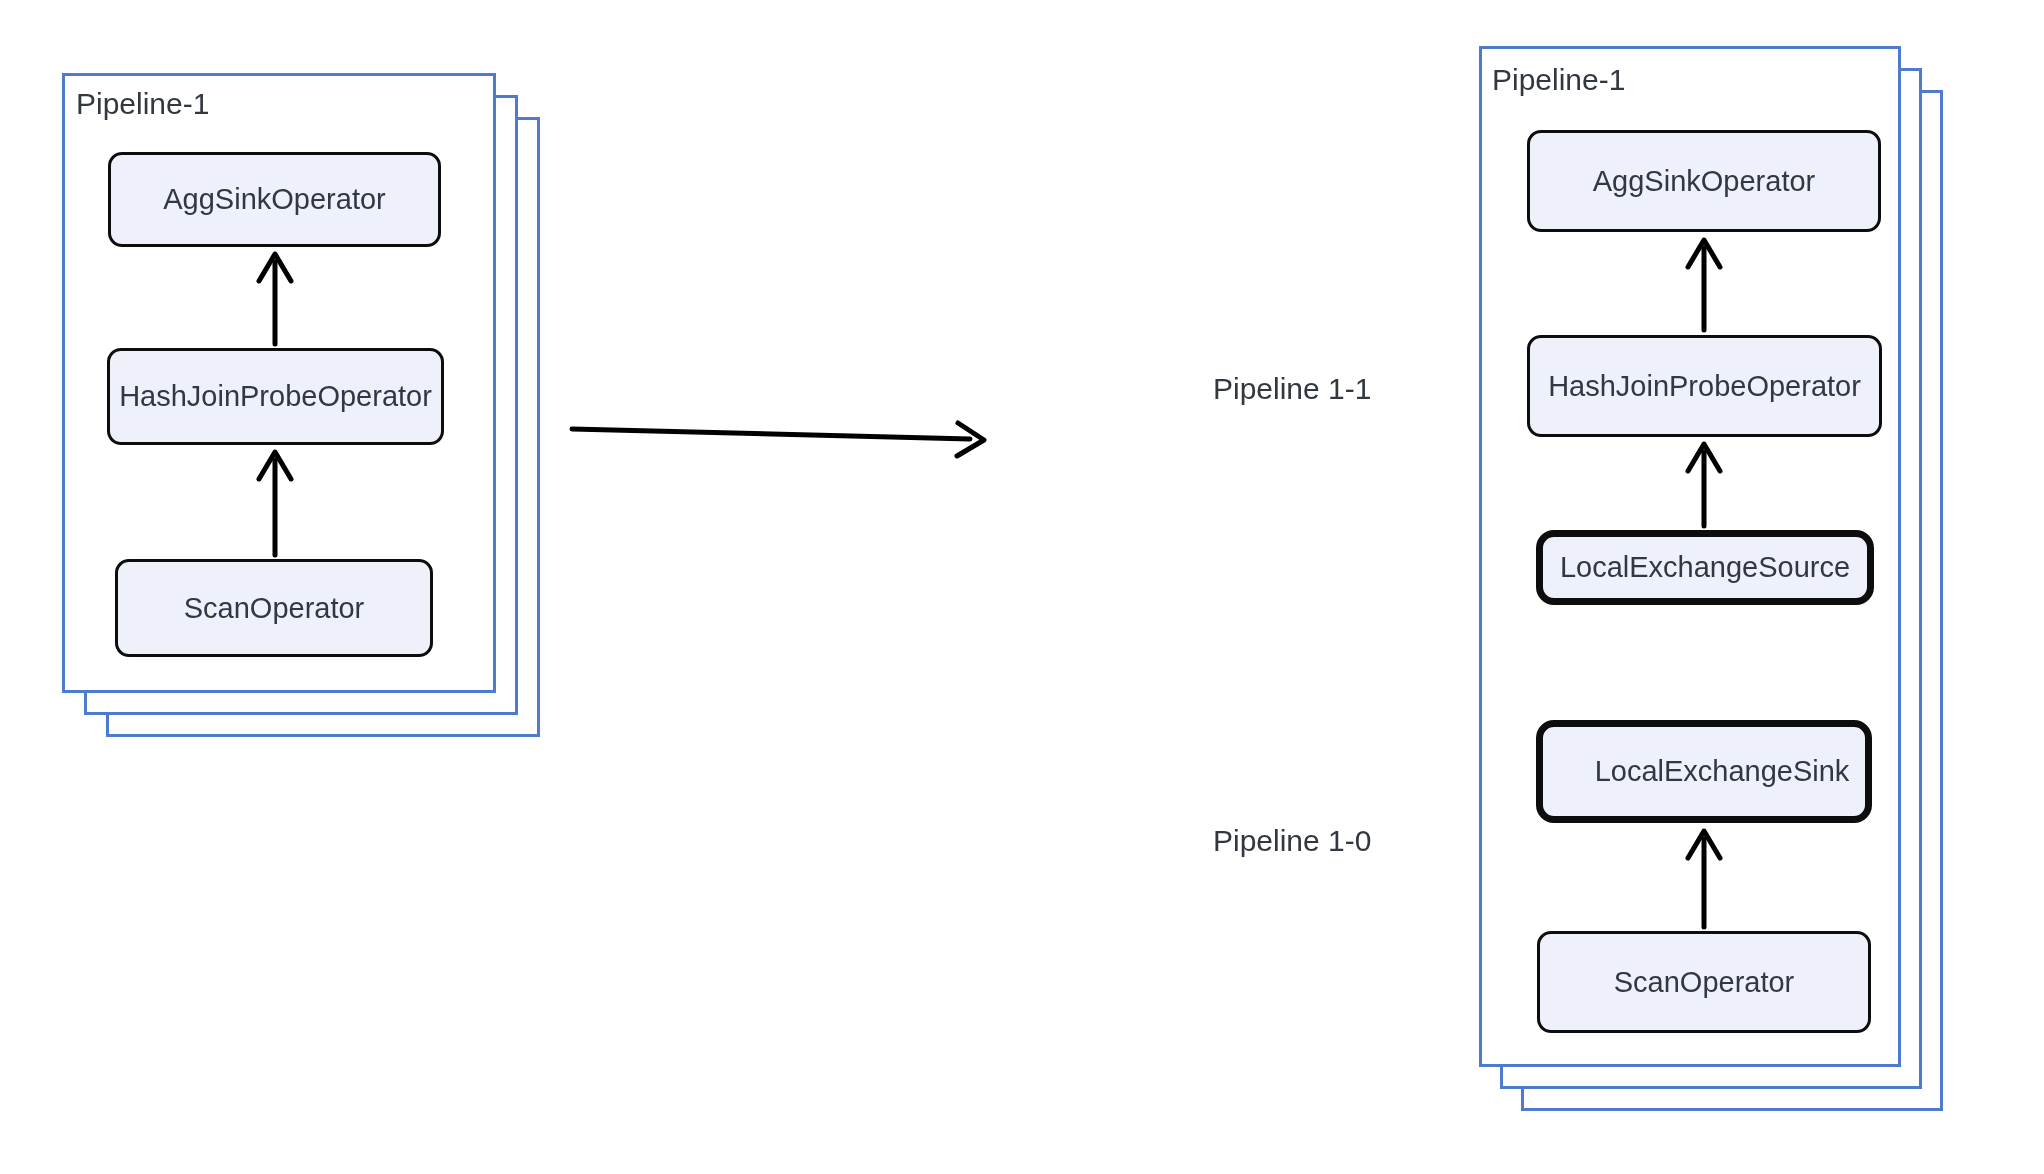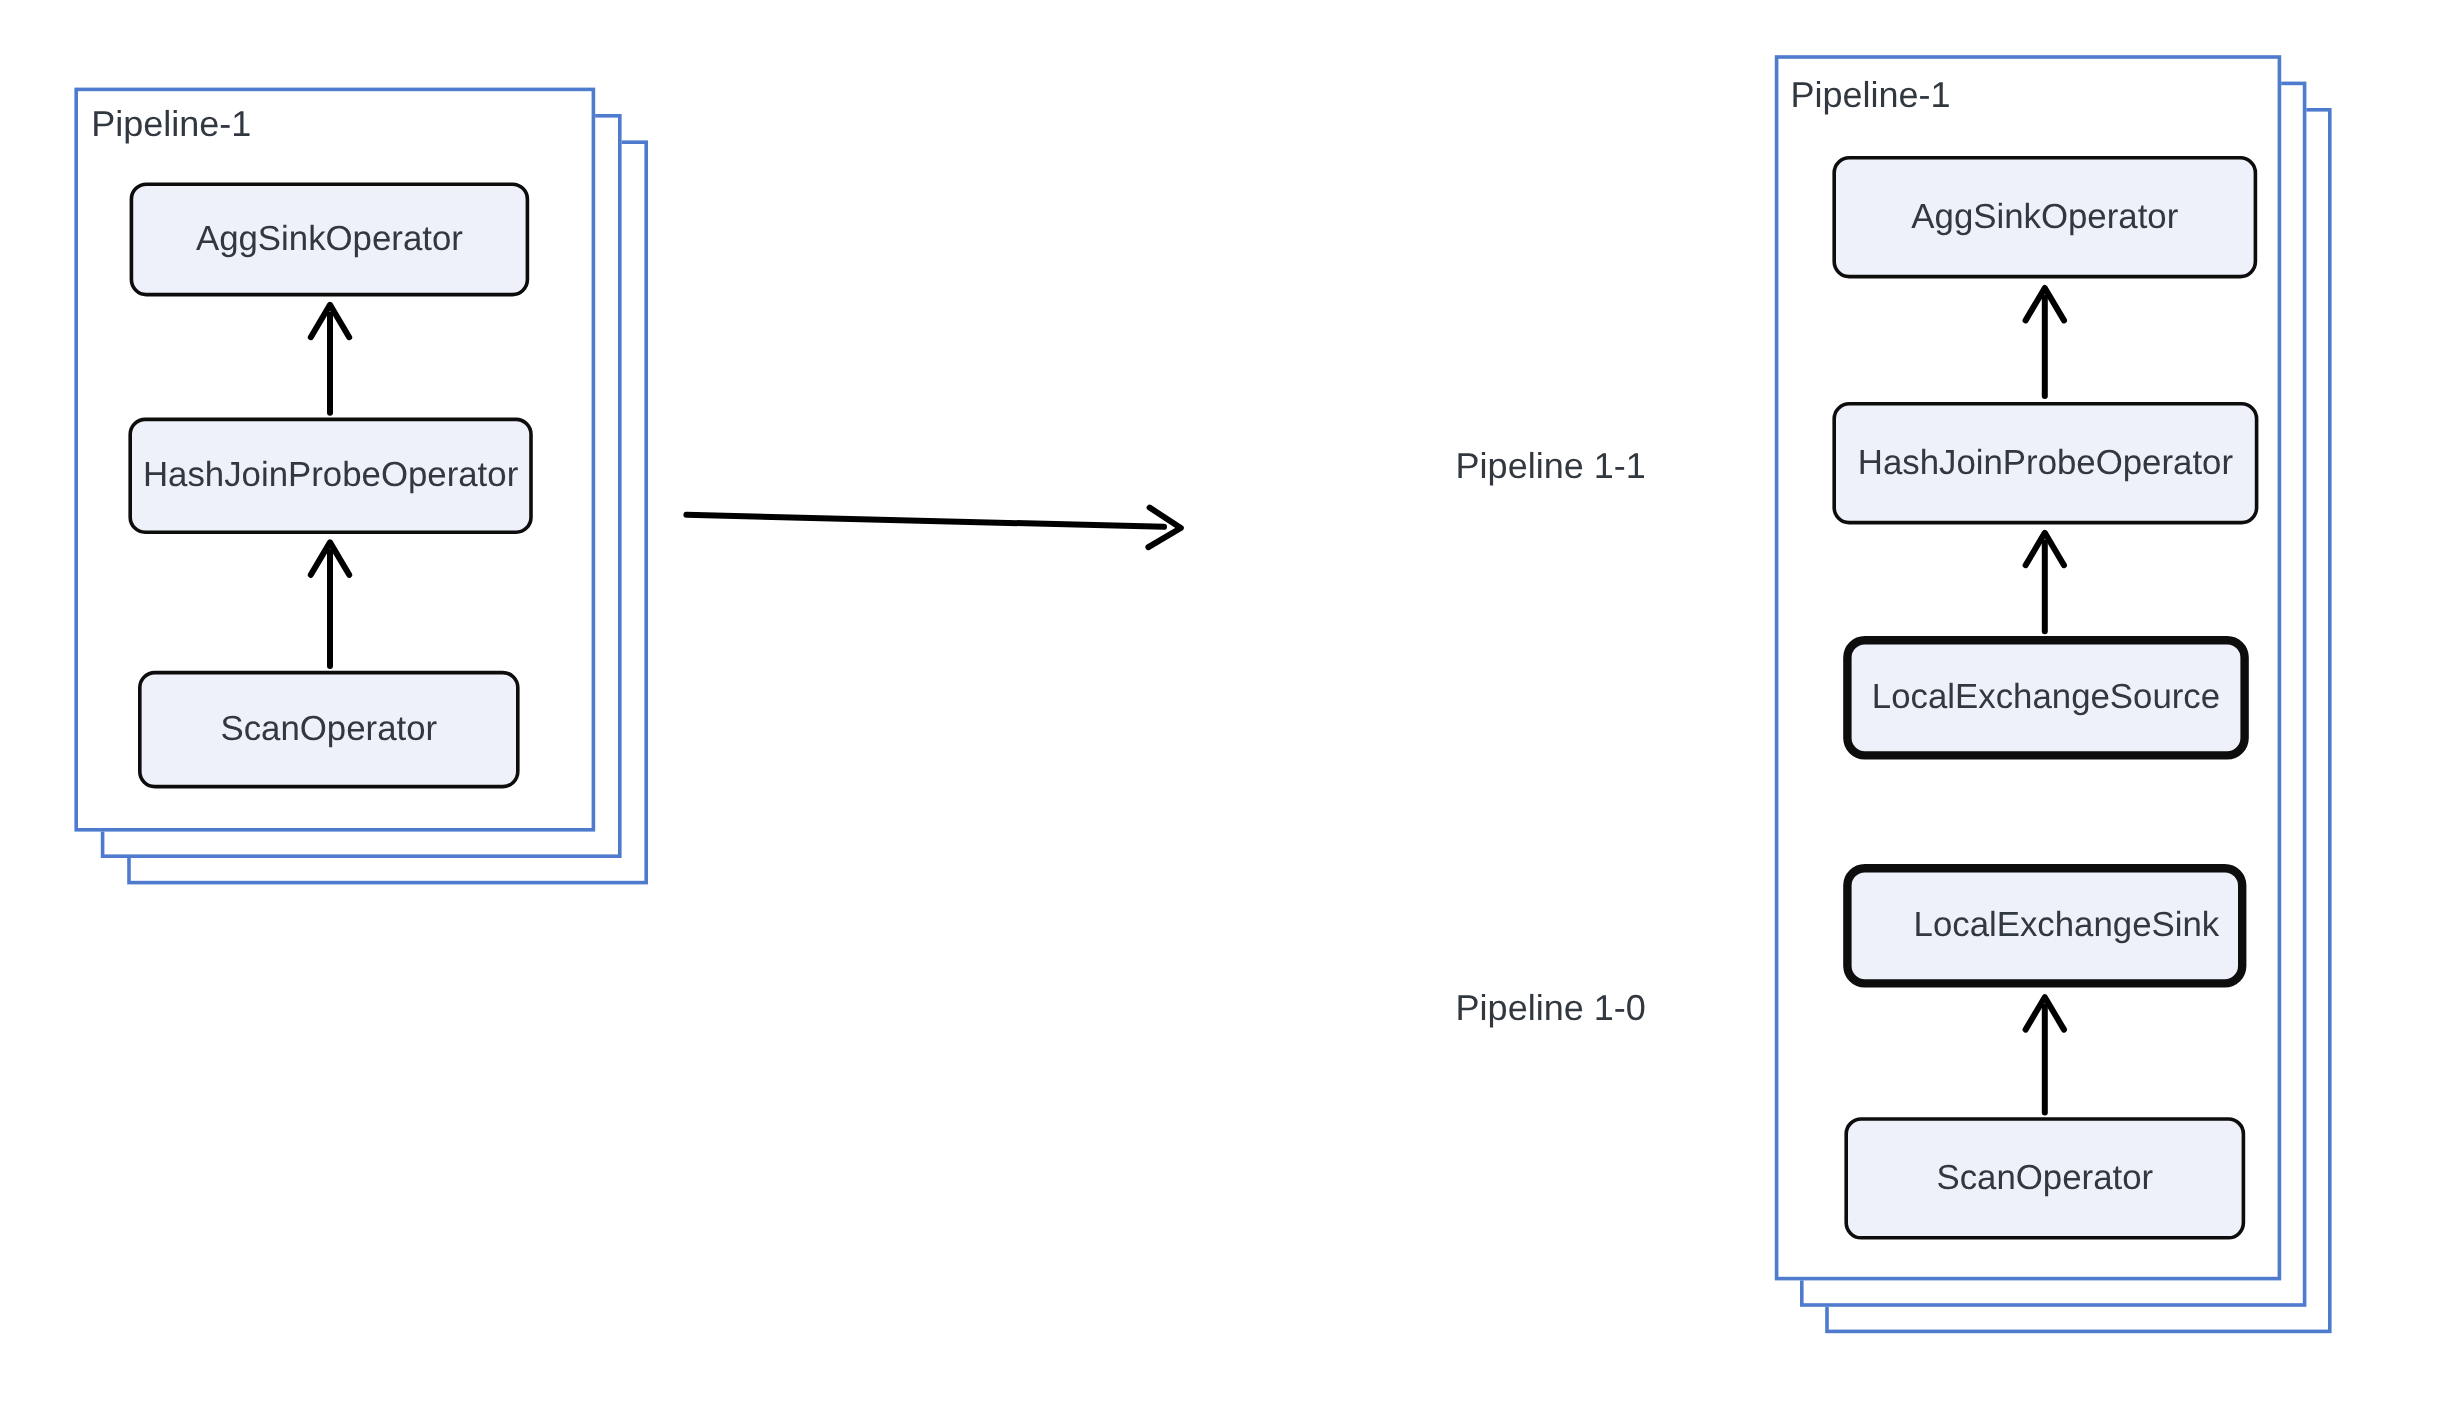--- a/index.html
+++ b/index.html
@@ -81,21 +81,21 @@
   <div class="op" style="left:93px; top:348px; width:337px; height:97px;">HashJoinProbeOperator</div>
   <div class="op" style="left:101px; top:559px; width:318px; height:98px;">ScanOperator</div>
 
   <div class="layer" style="left:1507px; top:90px; width:422px; height:1021px;"></div>
   <div class="layer" style="left:1486px; top:68px; width:422px; height:1021px;"></div>
   <div class="layer" style="left:1465px; top:46px; width:422px; height:1021px;"></div>
   <div class="container-title" style="left:1478px; top:62px;">Pipeline-1</div>
 
   <div class="op" style="left:1513px; top:130px; width:354px; height:102px;">AggSinkOperator</div>
   <div class="op" style="left:1513px; top:335px; width:355px; height:102px;">HashJoinProbeOperator</div>
-  <div class="op thick" style="left:1522px; top:530px; width:338px; height:103px;">LocalExchangeSource</div>
+  <div class="op thick" style="left:1522px; top:530px; width:338px; height:75px;">LocalExchangeSource</div>
   <div class="op thick" style="left:1522px; top:720px; width:336px; height:103px;padding-left:36px;">LocalExchangeSink</div>
   <div class="op" style="left:1523px; top:931px; width:334px; height:102px;">ScanOperator</div>
 
   <div class="flow-label" style="left:1199px; top:371px;text-align:center;">Pipeline 1-1</div>
   <div class="flow-label" style="left:1199px; top:823px;">Pipeline 1-0</div>
 
   <svg class="arrows" width="2044" height="1174" viewBox="0 0 2044 1174">
 
     <g>
       <path class="arrow-stroke" d="M261,344 L261,262"></path>

